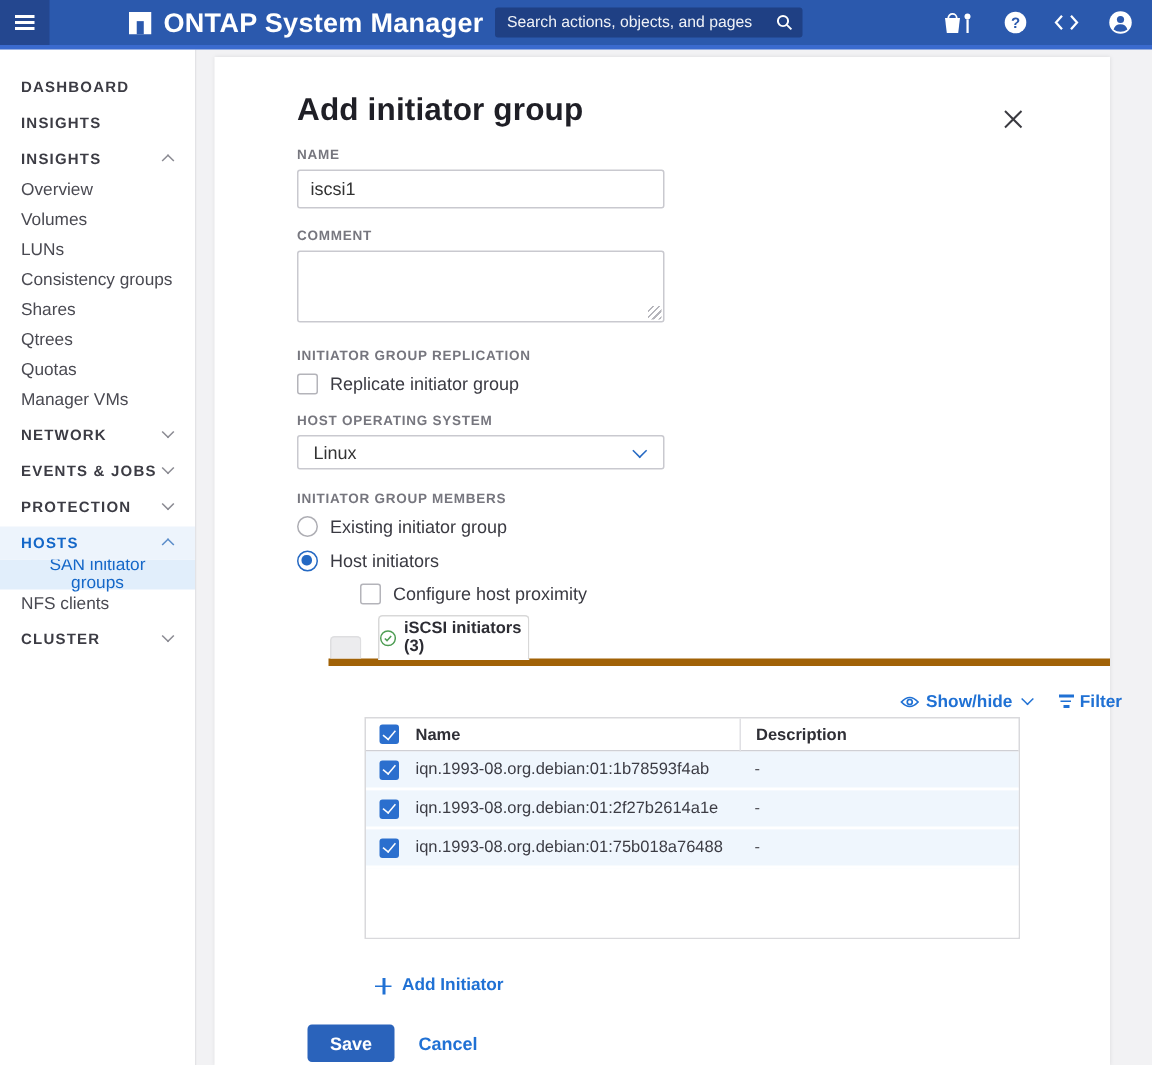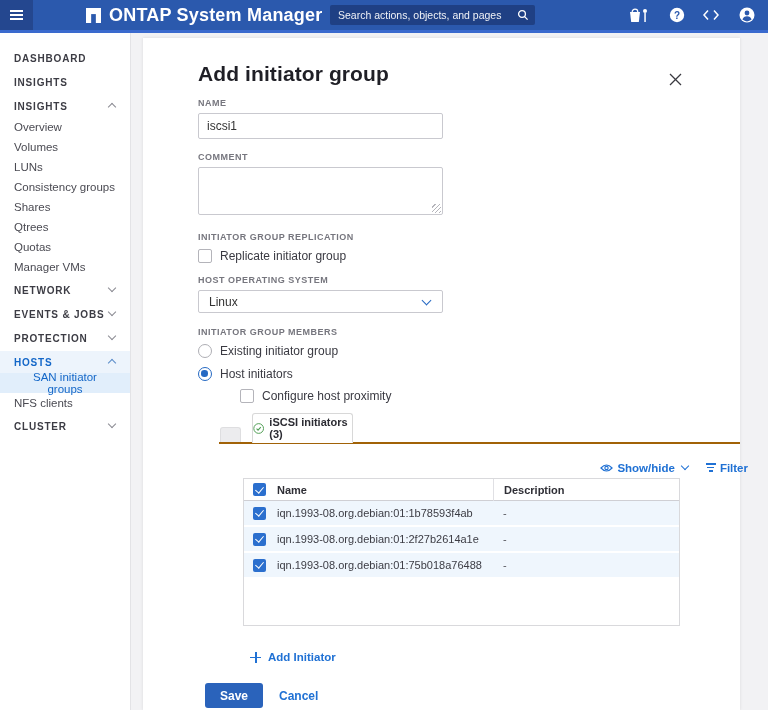--- a/index.html
+++ b/index.html
@@ -57,21 +57,21 @@
   .select-box { margin-top:5px; width:245px; height:23px; border:1px solid #c9c9cf; border-radius:2px; display:flex; align-items:center; padding:0 10px; font-size:12px; color:#333; cursor:pointer; position:relative; }
   .select-box .bchev { position:absolute; right:12px; top:6px; width:7px; height:7px; border-right:1.8px solid #2569c3; border-bottom:1.8px solid #2569c3; transform:rotate(45deg); }
 
   .radio-row { margin-top:5px; display:flex; align-items:center; gap:8px; font-size:12px; color:#3a3a42; cursor:pointer; width:fit-content; height:18px; }
   .rdo { width:14px; height:14px; border:1px solid #aeaeb4; border-radius:50%; background:#fff; flex:0 0 auto; position:relative; }
   .rdo.sel { border:1.8px solid #2569c3; }
   .rdo.sel::after { content:""; position:absolute; left:2.2px; top:2.2px; width:6.4px; height:6.4px; border-radius:50%; background:#2569c3; }
   .indent { margin-left:42px; margin-top:6px; }
 
   
-  .tabstrip { margin:12px -24px 0 21px; height:29px; border-bottom:2px solid #a16207; position:relative; }
+  .tabstrip { margin:12px -24px 0 21px; height:29px; border-bottom:5px solid #a16207; position:relative; }
   .tab-stub { position:absolute; left:1px; bottom:0; width:21px; height:15px; background:#ececee; border:1px solid #dedee0; border-bottom:none; border-radius:3px 3px 0 0; }
   .tab-active { position:absolute; left:33px; bottom:-1px; height:30px; width:101px; background:#fff; border:1px solid #d8d8d8; border-bottom:1px solid #fff; border-radius:3px 3px 0 0; display:flex; align-items:center; justify-content:center; gap:5px; font-size:11px; font-weight:bold; color:#2c2c33; cursor:pointer; }
 
   
   .tbl-zone { margin-left:45px; width:496px; }
   .tbl-controls { margin-top:16px; height:15px; display:flex; justify-content:flex-end; align-items:center; gap:18px; margin-right:-9px; }
   .ctrl-link { display:flex; align-items:center; gap:4px; color:#2071d4; font-size:11.5px; font-weight:bold; cursor:pointer; }
   .ctrl-link .bchev2 { width:6px; height:6px; border-right:1.7px solid #2071d4; border-bottom:1.7px solid #2071d4; transform:rotate(45deg); margin:-3px 0 0 3px; }
   .flt-icon { display:inline-flex; flex-direction:column; gap:2px; align-items:center; }
   .flt-icon i { display:block; height:1.6px; background:#2071d4; }

